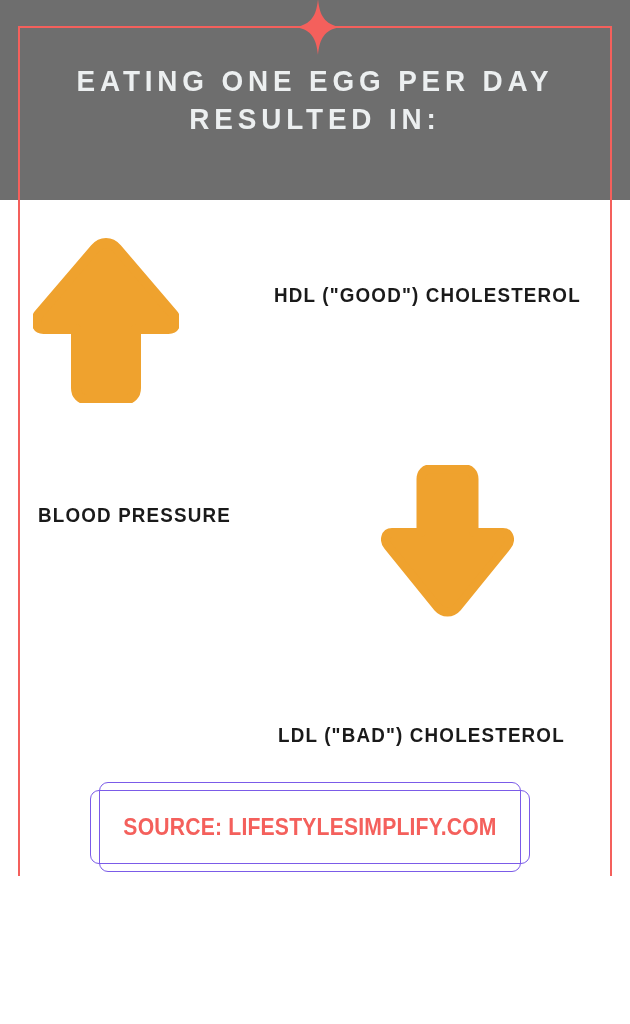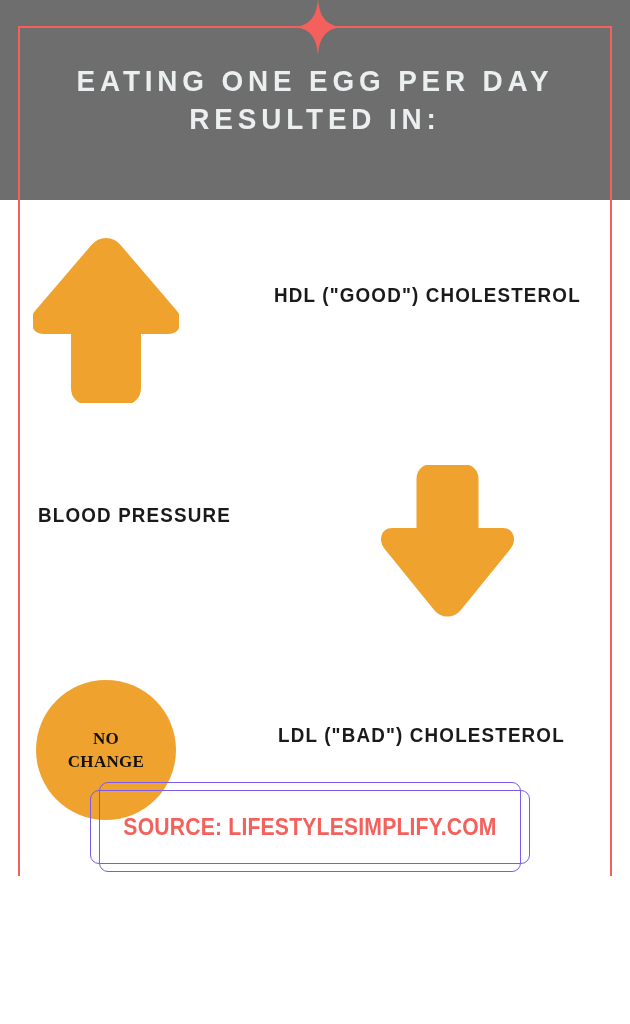--- a/index.html
+++ b/index.html
@@ -246,24 +246,20 @@
                L93 67.5
                L122 67.5
                C128.7 67.5 130.5 75.5 126 81
                L76.6 142
                C73.8 145.2 70.5 147 66.5 147 Z" fill="#EFA22E" stroke="#EFA22E" stroke-width="9" stroke-linejoin="round"></path>
     </svg>
   </div>
 
   <div class="item-label label-bp">BLOOD PRESSURE</div>
 
-  <div class="circle">
-    <div class="circle-label">NO
-CHANGE</div>
-  </div>
 
   <div class="item-label label-ldl">LDL ("BAD") CHOLESTEROL</div>
 
   <div class="source-box">
     <div class="source-frame source-frame-h"></div>
     <div class="source-frame source-frame-v"></div>
     <div class="source-text">SOURCE: LIFESTYLESIMPLIFY.COM</div>
   </div>
 
   <div class="sparkle sparkle-bottom">

